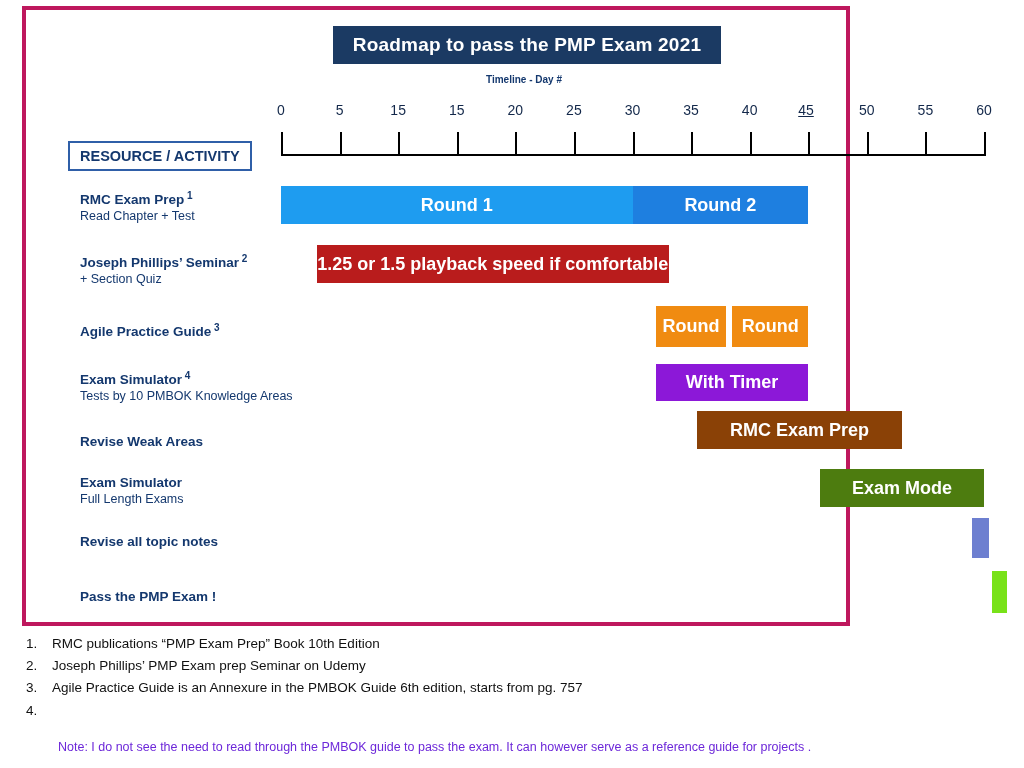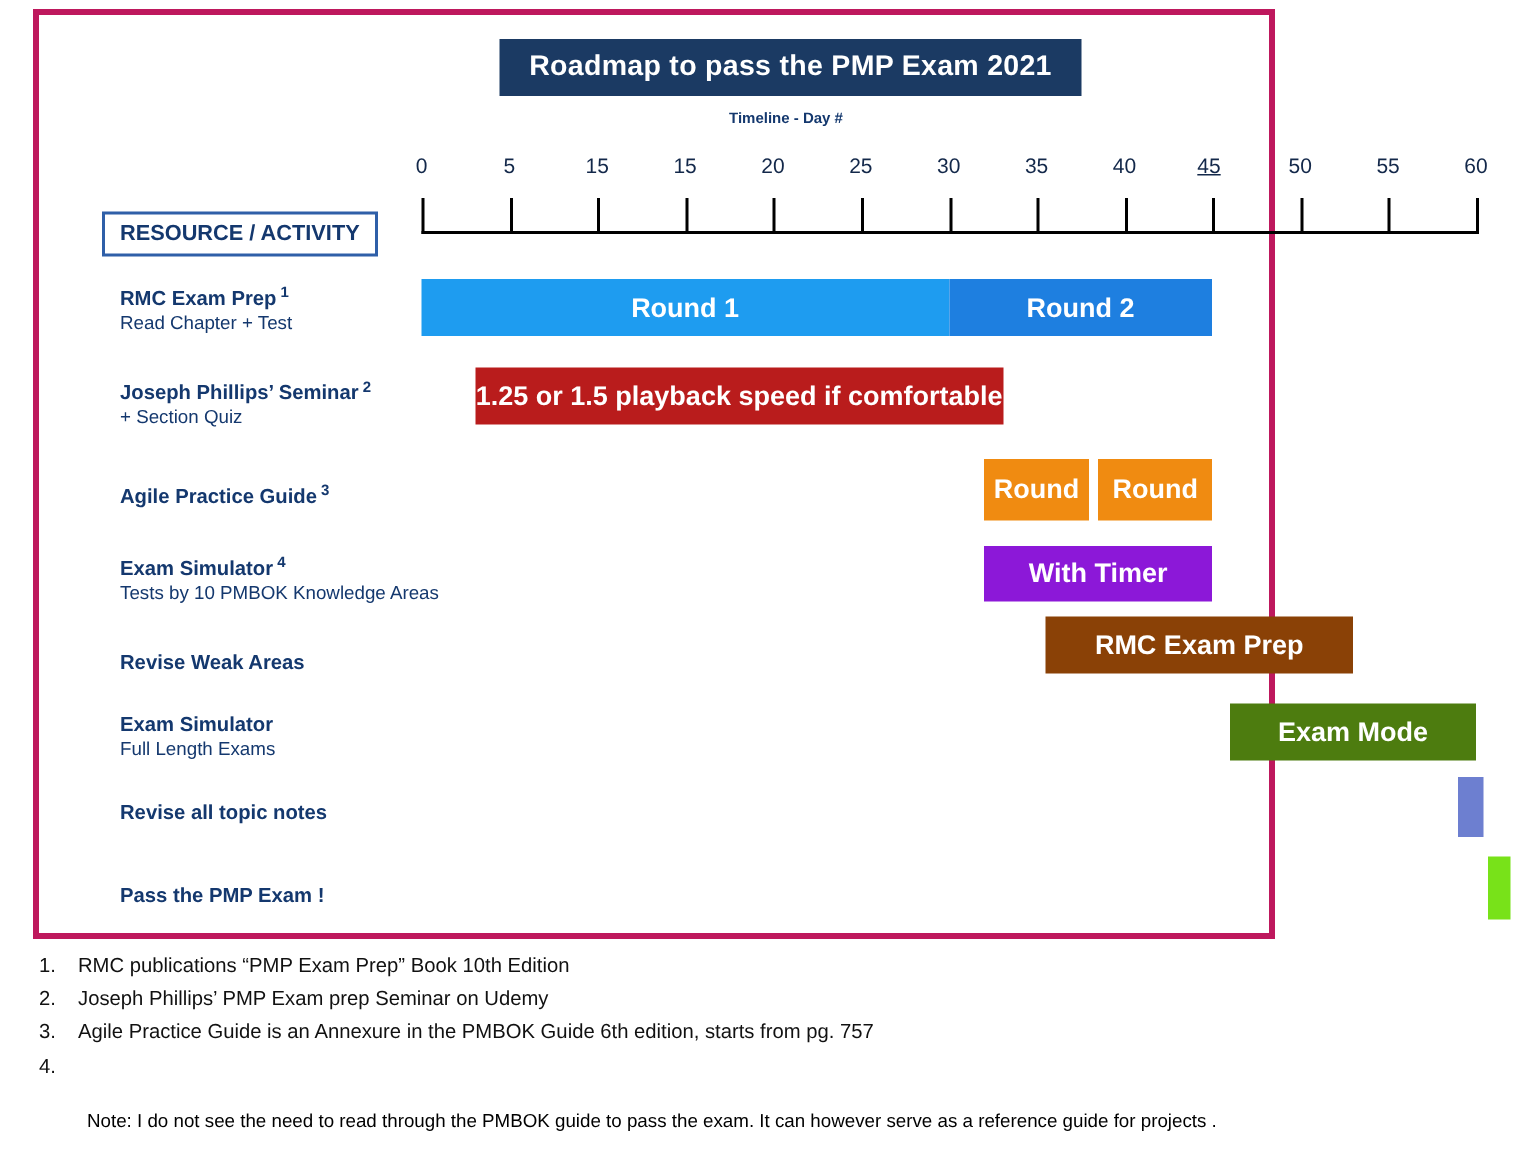--- a/index.html
+++ b/index.html
@@ -153,21 +153,21 @@
     width: 26px;
     flex: none;
     text-align: left;
     padding-left: 4px;
   }
   #note {
     position: absolute;
     left: 58px;
     top: 740px;
     font-size: 12.5px;
-    color: #000000;
+    color: #6d28d9;
   }
 </style>
 </head>
 <body>
 
 <div id="chart-frame">
 
   <div id="chart-title">Roadmap to pass the PMP Exam 2021</div>
 
   <div id="timeline-label">Timeline - Day #</div>

